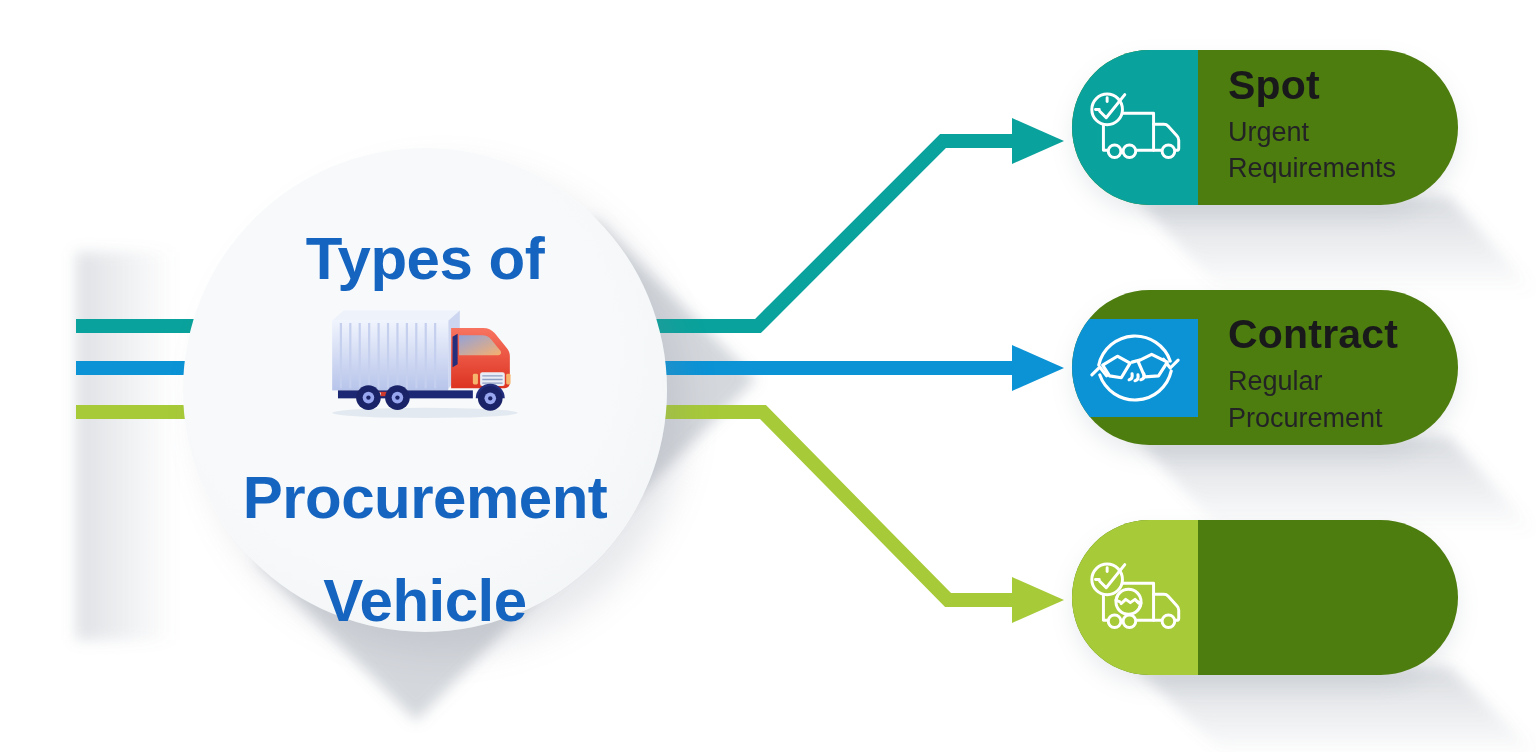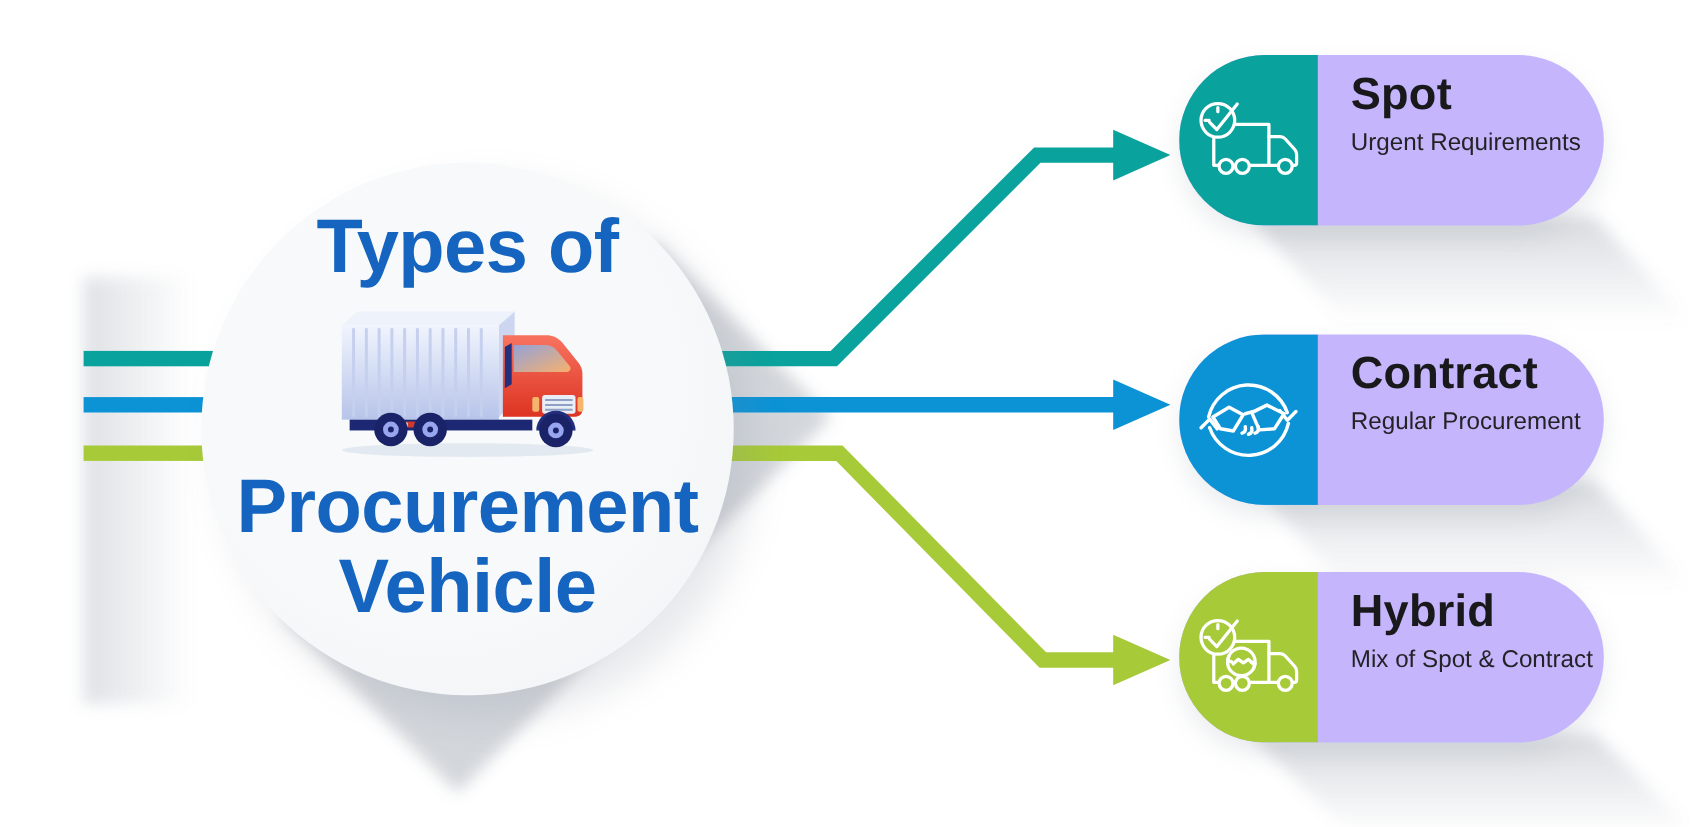--- a/index.html
+++ b/index.html
@@ -10,39 +10,39 @@
   svg.scene{position:absolute;left:0;top:0;z-index:0;}
 
   
   .hub{
     position:absolute;left:183px;top:148px;width:484px;height:484px;border-radius:50%;
     background:radial-gradient(circle at 44% 42%, #f7f9fa 55%, #eff2f5 100%);
     box-shadow:18px 20px 34px rgba(125,135,150,0.18);
     z-index:2;display:flex;flex-direction:column;align-items:center;
     padding-top:40px;box-sizing:border-box;text-align:center;
   }
-  .hub-line{font-size:69px;font-weight:800;color:#1565c0;line-height:1.04;letter-spacing:-0.5px;}
+  .hub-line{font-size:60px;font-weight:800;color:#1565c0;line-height:1.04;letter-spacing:-0.5px;margin-top:40px;}
   .hub-truck{margin:9px 0 6px 0;}
 
   
   .card{
     position:absolute;left:1072px;width:386px;height:155px;border-radius:78px;
-    background:#c4b5fd;display:flex;overflow:hidden;z-index:3;
+    background:#4d7c0f;display:flex;overflow:hidden;z-index:3;
     box-shadow:0 10px 22px rgba(115,125,140,0.15);
   }
   .card-spot{top:50px;}
-  .card-contract{top:304px;}
+  .card-contract{top:290px;align-items:center;}
   .card-hybrid{top:520px;}
   .icon-sec{
     width:126px;flex:0 0 126px;background:var(--c);
     display:flex;align-items:center;justify-content:center;
   }
   .txt-sec{padding:12px 0 0 30px;}
   .card-title{font-size:41px;font-weight:700;color:#19191b;line-height:1.15;letter-spacing:0.2px;}
-  .card-sub{margin-top:5px;font-size:22px;font-weight:400;color:#232326;line-height:1.34;width:228px;}
+  .card-sub{margin-top:5px;font-size:27px;font-weight:400;color:#232326;line-height:1.34;width:228px;}
 
   .ic{stroke:#ffffff;fill:none;stroke-width:3.2;stroke-linecap:round;stroke-linejoin:round;}
   .ic-fill{fill:var(--c);stroke:#ffffff;stroke-width:3.2;stroke-linejoin:round;}
 </style>
 </head>
 <body>
 
 <div class="stage">
 
   <svg class="scene" width="1536" height="752" viewBox="0 0 1536 752">
@@ -223,19 +223,15 @@
         <circle cx="34" cy="73" r="6.8" class="ic-fill"></circle>
         <circle cx="50" cy="73" r="6.8" class="ic-fill"></circle>
         <circle cx="92" cy="73" r="6.8" class="ic-fill"></circle>
         <circle cx="26" cy="28" r="16.5" class="ic-fill"></circle>
         <g class="ic">
           <path d="M13.5,28 h4 M26,15.5 v4"></path>
           <path d="M18,30 l7,7 L45,12"></path>
         </g>
       </svg>
     </div>
-    <div class="txt-sec">
-      <div class="card-title">Hybrid</div>
-      <div class="card-sub">Mix of Spot &amp; Contract</div>
-    </div>
   </div>
 
 </div>
 
 </body></html>

